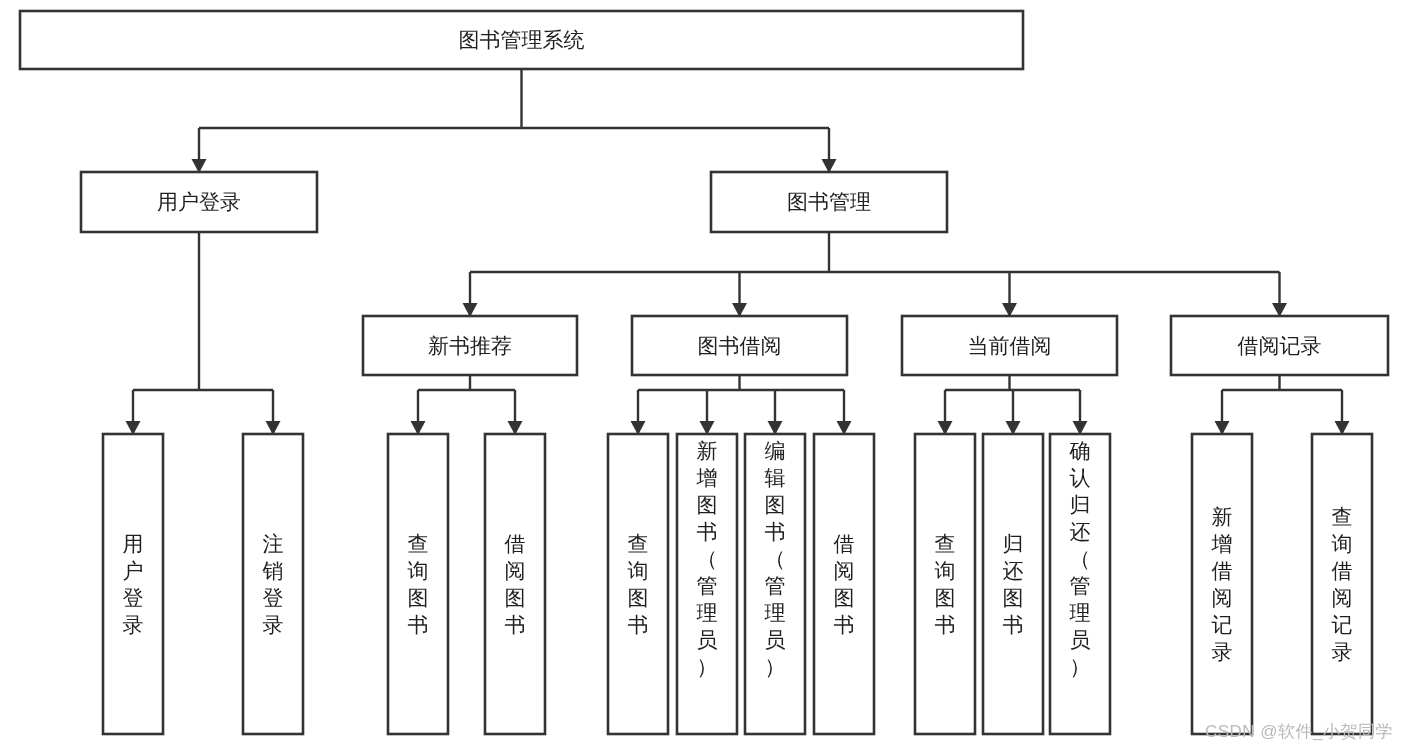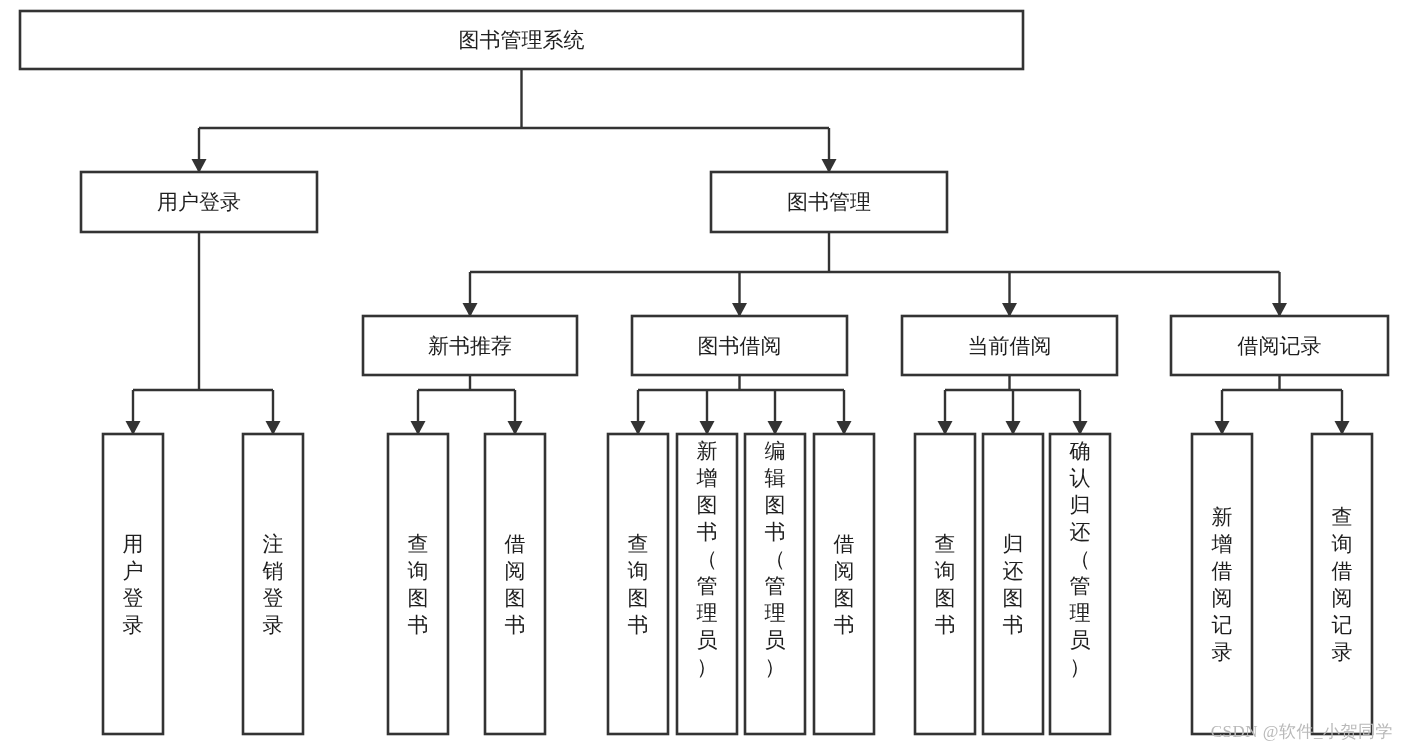--- a/index.html
+++ b/index.html
@@ -44,21 +44,21 @@
   .node-label-v {
     font-family: "DejaVu Sans", "Liberation Sans", sans-serif;
     font-size: 21px;
     fill: #1f1f1f;
     text-anchor: middle;
   }
   .watermark {
     position: absolute;
     right: 12px;
     bottom: 4px;
-    font-family: Liberation Serif, serif;
+    font-family: Liberation Sans, sans-serif;
     font-size: 17px;
     color: #b9b9b9;
     white-space: nowrap;
     letter-spacing: 0.5px;
     pointer-events: none;
   }
 </style>
 </head>
 <body>
 

